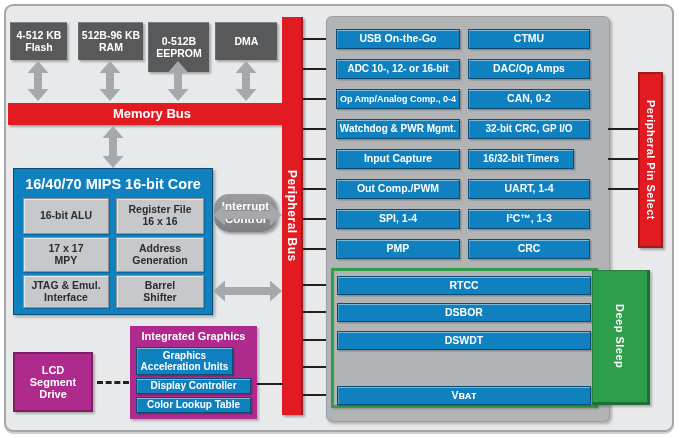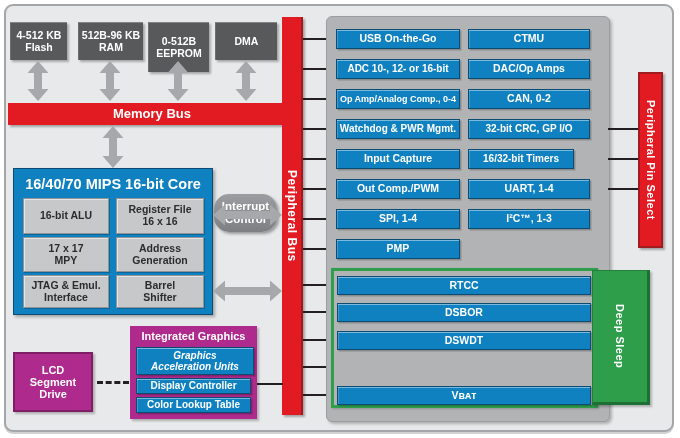--- a/index.html
+++ b/index.html
@@ -142,20 +142,21 @@
   <div class="abs cbox bluebox" style="left:336px;top:209px;width:124px;height:20px;">SPI, 1-4</div>
   <div class="abs cbox bluebox" style="left:336px;top:239px;width:124px;height:20px;">PMP</div>
 
   <div class="abs cbox bluebox" style="left:468px;top:29px;width:122px;height:20px;">CTMU</div>
   <div class="abs cbox bluebox" style="left:468px;top:59px;width:122px;height:20px;">DAC/Op Amps</div>
   <div class="abs cbox bluebox" style="left:468px;top:89px;width:122px;height:20px;">CAN, 0-2</div>
   <div class="abs cbox bluebox fs10" style="left:468px;top:119px;width:122px;height:20px;">32-bit CRC, GP I/O</div>
   <div class="abs cbox bluebox fs10" style="left:468px;top:149px;width:106px;height:20px;">16/32-bit Timers</div>
   <div class="abs cbox bluebox" style="left:468px;top:179px;width:122px;height:20px;">UART, 1-4</div>
   <div class="abs cbox bluebox" style="left:468px;top:209px;width:122px;height:20px;">I²C™, 1-3</div>
+  <div class="abs cbox bluebox" style="left:468px;top:239px;width:122px;height:20px;">CRC</div>
 
   <div class="abs" id="deep-sleep-frame" style="left:331px;top:268px;width:261px;height:134px;"></div>
   <div class="abs cbox bluebox" style="left:337px;top:276px;width:254px;height:19px;">RTCC</div>
   <div class="abs cbox bluebox" style="left:337px;top:303px;width:254px;height:19px;">DSBOR</div>
   <div class="abs cbox bluebox" style="left:337px;top:331px;width:254px;height:19px;">DSWDT</div>
   <div class="abs cbox bluebox" style="left:337px;top:386px;width:254px;height:19px;">Vʙᴀᴛ</div>
   <div class="abs cbox greentab vtext" style="left:592px;top:270px;width:58px;height:135px;">Deep Sleep</div>
 
   <div class="tick" style="left:608px;top:128px;width:30px;"></div>
   <div class="tick" style="left:608px;top:158px;width:30px;"></div>
@@ -163,20 +164,20 @@
   <div class="abs cbox redbar vtext" style="left:638px;top:72px;width:25px;height:176px;font-size:11px;border:2px solid #a01a20;">Peripheral Pin Select</div>
 
   <div class="abs cbox magenta" style="left:13px;top:352px;width:80px;height:60px;font-size:11px;">LCD
 Segment
 Drive</div>
 
   <div class="dashline" style="left:97px;top:381px;width:32px;"></div>
 
   <div class="abs magenta-flat" style="left:130px;top:326px;width:127px;height:93px;">
     <div class="abs cbox" style="left:0;top:3px;width:127px;height:15px;font-size:11px;font-weight:bold;">Integrated Graphics</div>
-    <div class="abs cbox bluebox fs10" style="left:6px;top:21px;width:118px;height:28px;font-style:italic;">Graphics
+    <div class="abs cbox bluebox fs10" style="left:6px;top:21px;width:97px;height:28px;">Graphics
 Acceleration Units</div>
     <div class="abs cbox bluebox fs10" style="left:6px;top:52px;width:115px;height:16px;">Display Controller</div>
     <div class="abs cbox bluebox fs10" style="left:6px;top:71px;width:115px;height:16px;">Color Lookup Table</div>
   </div>
 
   <div class="tick" style="left:257px;top:383px;width:26px;"></div>
 </div>
 
 </body></html>

